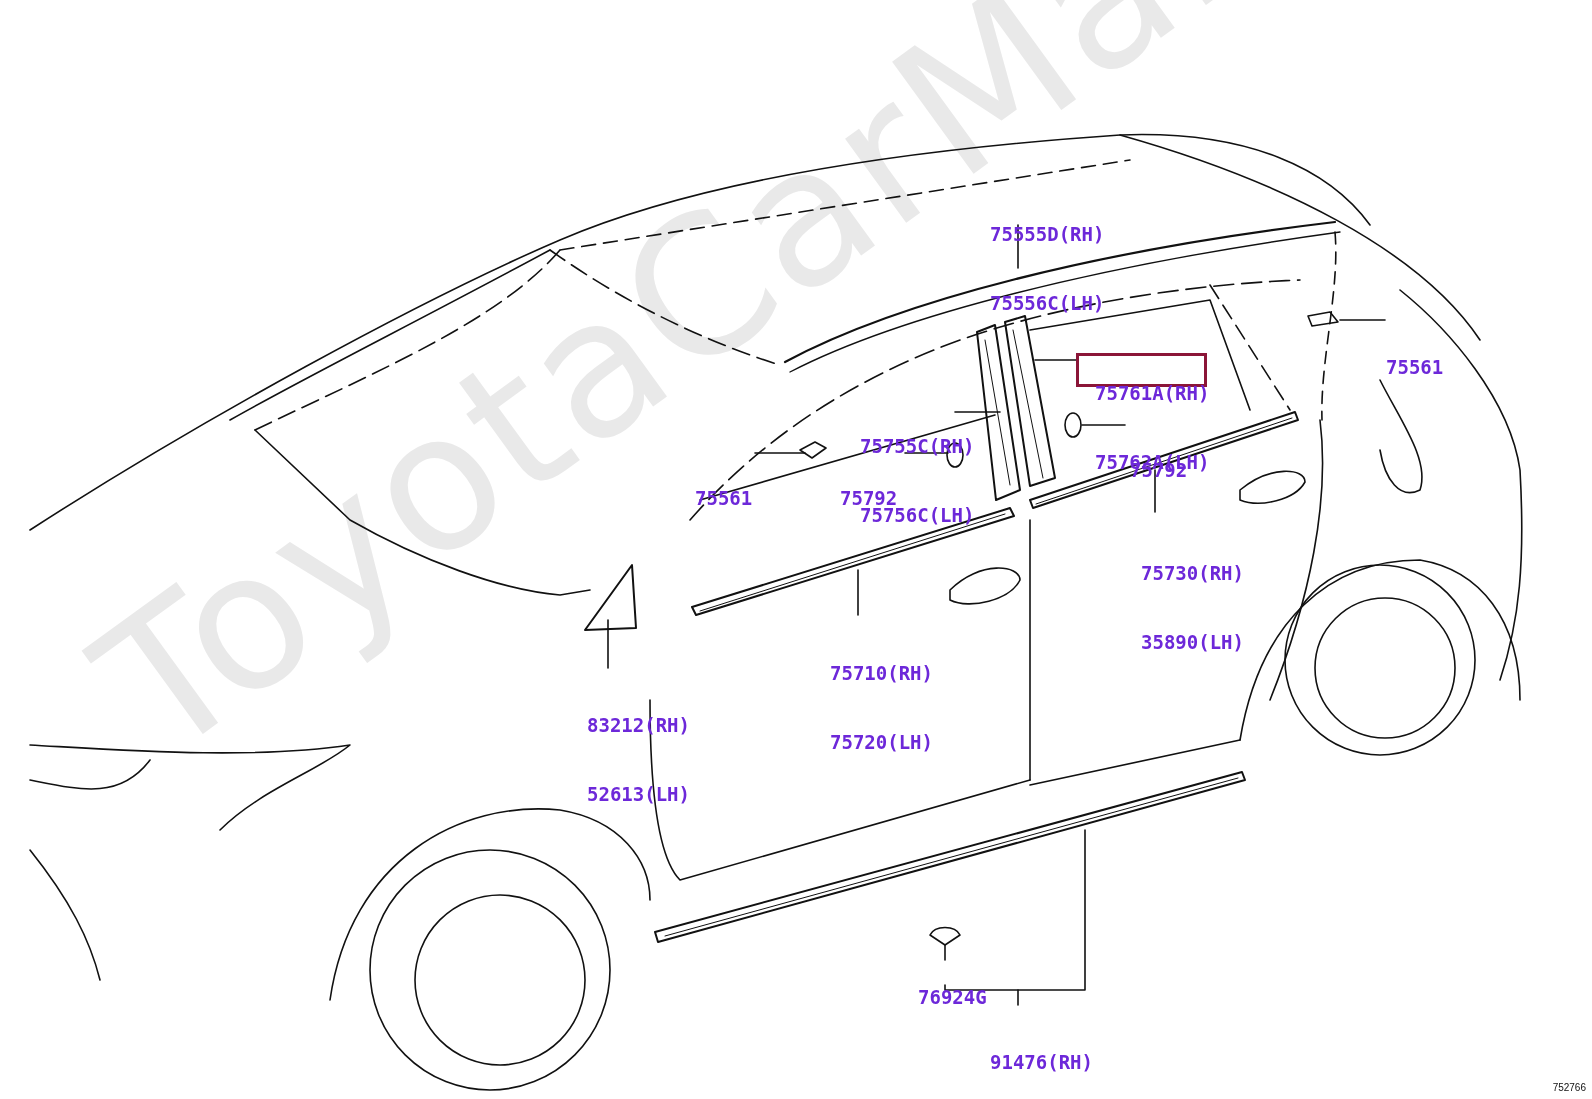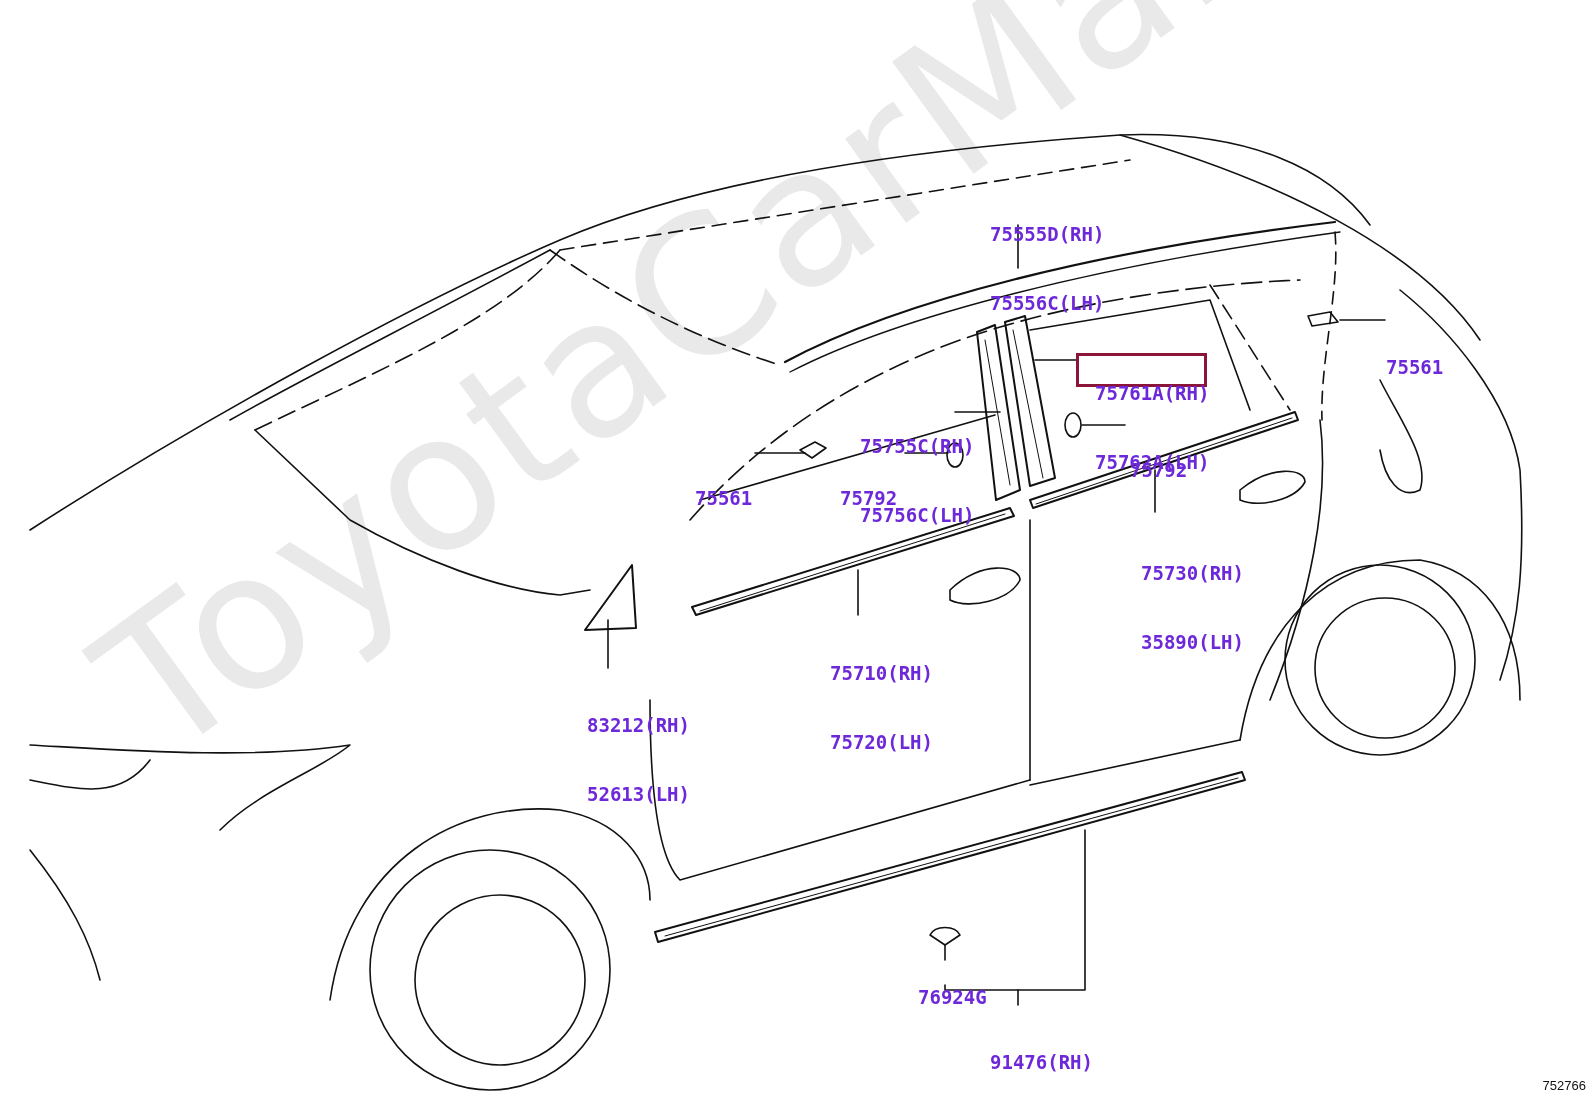--- a/index.html
+++ b/index.html
@@ -1,21 +1,21 @@
 <!DOCTYPE html>
 <html><head>
 <meta charset="utf-8">
 <style>
   html, body { margin:0; padding:0; background:#ffffff; }
   body { width:1592px; height:1099px; position:relative; overflow:hidden; font-family:"DejaVu Sans Mono", monospace; }
   #canvas { position:absolute; left:0; top:0; width:1592px; height:1099px; }
   .watermark { position:absolute; left:60px; top:620px; font-family:"DejaVu Sans", sans-serif; font-size:190px; color:#e9e9e9; transform:rotate(-36deg); transform-origin:left top; white-space:nowrap; letter-spacing:4px; pointer-events:none; }
   .lbl { position:absolute; font-family:"DejaVu Sans Mono", monospace; font-weight:bold; font-size:19px; line-height:23px; color:#6d28d9; white-space:pre; letter-spacing:0px; }
   .highlight { position:absolute; left:1076px; top:353px; width:131px; height:34px; border:3px solid #8b1538; box-sizing:border-box; }
-  .ref { position:absolute; right:6px; bottom:6px; font-family:"Liberation Sans", sans-serif; font-size:13px; color:#111; }
+  .ref { position:absolute; right:6px; bottom:6px; font-family:"Liberation Sans", sans-serif; font-size:10px; color:#111; }
 </style>
 </head>
 <body>
 
 <div class="watermark">ToyotaCarMart.ru</div>
 
 <svg id="canvas" viewBox="0 0 1592 1099" xmlns="http://www.w3.org/2000/svg" fill="none" stroke="#111" stroke-width="1.6" stroke-linecap="round" stroke-linejoin="round">
 
   <path d="M30 530 C 200 420, 420 300, 560 240 C 700 180, 900 150, 1120 135 C 1250 130, 1330 170, 1370 225"></path>
   <path d="M560 250 L 1130 160" stroke-dasharray="14 8"></path>

